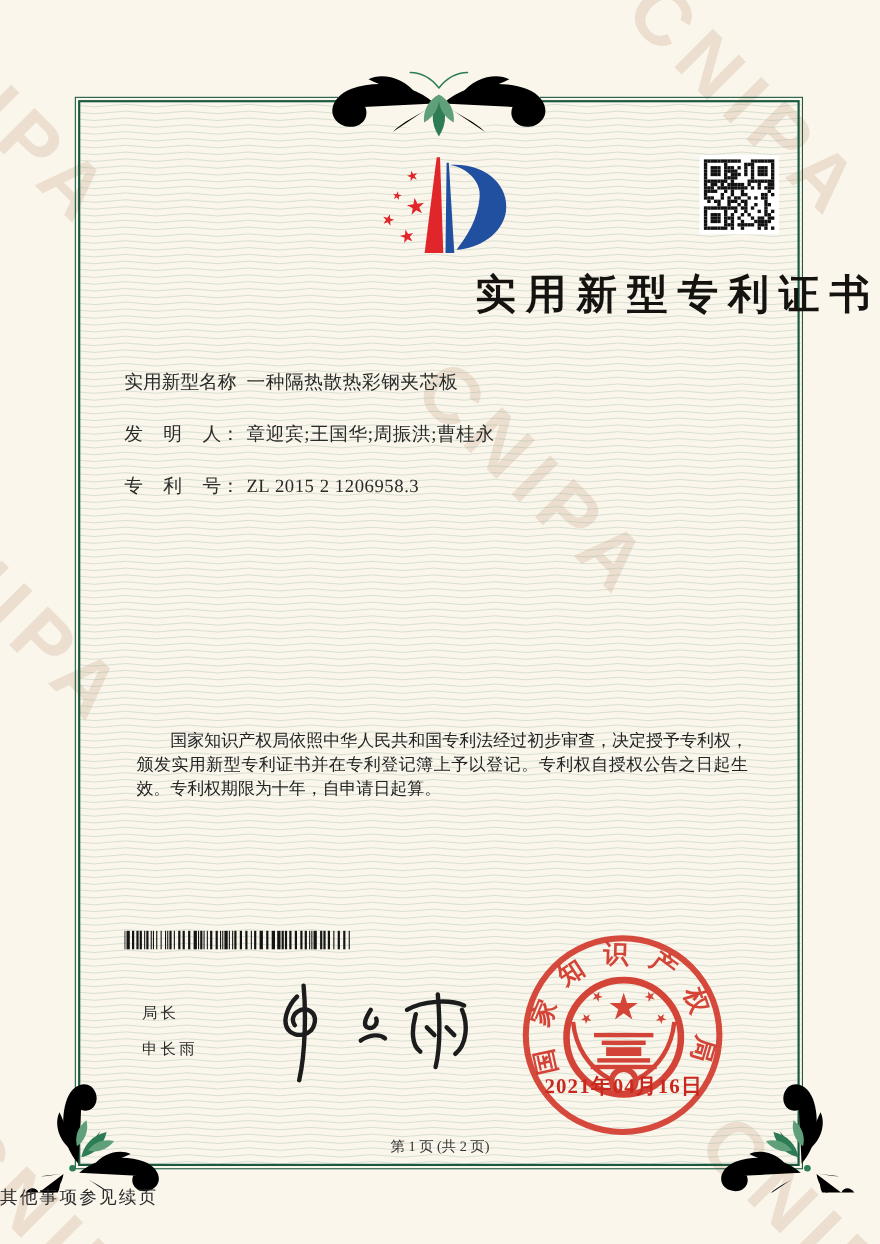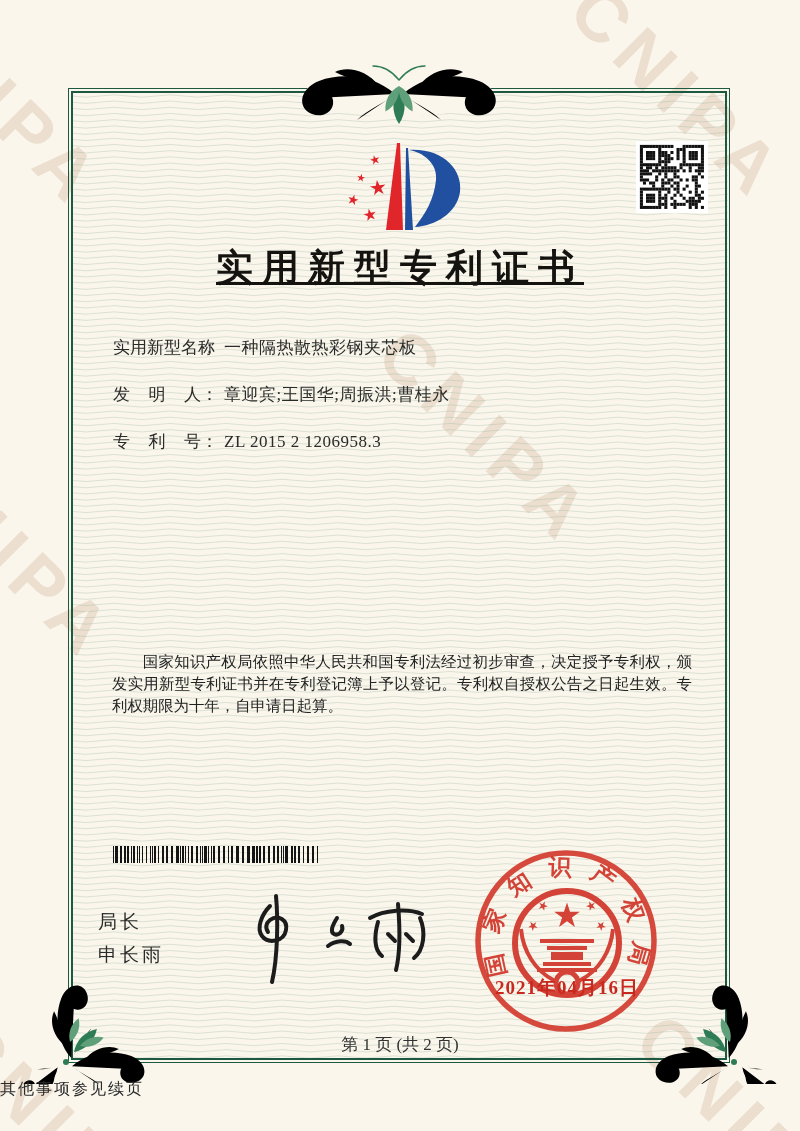--- a/index.html
+++ b/index.html
@@ -30,45 +30,45 @@
   }
   #waves{position:absolute;left:72px;top:92px;z-index:2;}
   .orn{position:absolute;z-index:4;}
   .orn .thin{fill:none;stroke:var(--ornament_green,#2e7c55);stroke-width:1.4;stroke-linecap:round;}
   .orn .leaf{fill:var(--ornament_light,#5fa07a);}
   .orn .leafd{fill:var(--ornament_green,#2e7c55);}
   .orn .dot{fill:var(--ornament_green,#2e7c55);}
   
   .cert-no{position:absolute;left:100px;top:138px;z-index:5;font-size:17px;letter-spacing:3px;}
   .title{
-    position:absolute;left:0;top:243px;width:100%;text-align:center;z-index:5;
-    font-size:37px;font-weight:700;letter-spacing:9px;color:#151310;text-decoration:underline;
+    position:absolute;left:0;top:243px;width:100%;text-align:right;z-index:5;
+    font-size:37px;font-weight:700;letter-spacing:9px;color:#151310;
   }
   #logo{position:absolute;left:322px;top:112px;z-index:5;}
   #qr{position:absolute;left:636px;top:141px;z-index:5;background:#fff;}
   .fields{position:absolute;left:113px;top:324px;width:590px;z-index:5;font-size:17px;}
   .frow{position:relative;height:47px;line-height:47px;white-space:nowrap;}
   .flabel{display:inline-block;width:88px;text-align:justify;text-align-last:justify;vertical-align:top;}
   .fvalue{margin-left:6px;letter-spacing:.5px;}
   .pair2{position:absolute;left:255px;top:0;}
   .paras{position:absolute;left:112px;top:651px;width:580px;z-index:5;
     font-size:15.4px;line-height:22px;text-align:justify;color:#222;}
-  .paras p{margin:0;text-indent:2em;}
+  .paras p{margin:12px;text-indent:2em;}
   #barcode{position:absolute;left:113px;top:846px;z-index:5;}
-  .signer{position:absolute;left:98px;top:905px;z-index:5;font-size:19px;letter-spacing:3px;line-height:33px;}
+  .signer{position:absolute;left:129px;top:905px;z-index:5;font-size:14px;letter-spacing:3px;line-height:33px;}
   #autograph{position:absolute;left:232px;top:888px;z-index:6;}
   #autograph path{fill:none;stroke:#1c1c1c;stroke-width:4;stroke-linecap:round;stroke-linejoin:round;}
   #seal{position:absolute;left:466px;top:836px;z-index:6;}
   .sealink{fill:var(--seal_red,#d23a2e);}
   .sealstroke{fill:none;stroke:var(--seal_red,#d23a2e);}
   .seal-arc-text{font-size:23px;font-weight:700;fill:var(--seal_red,#d23a2e);letter-spacing:17px;
     font-family:"Liberation Serif","DejaVu Serif",serif;}
   .seal-date{font-size:19px;font-weight:700;fill:#c8281e;letter-spacing:1px;
     font-family:"Liberation Serif","DejaVu Serif",serif;}
-  .page-info{position:absolute;left:0;top:1033px;width:100%;text-align:center;z-index:5;font-size:17px;color:#333;}
+  .page-info{position:absolute;left:0;top:1033px;width:100%;text-align:center;z-index:5;font-size:13px;color:#333;}
   .footer-note{position:absolute;left:0;top:1079px;width:100%;z-index:5;font-size:16px;color:#2b2b2b;letter-spacing:2px;}
   .logo-red{fill:var(--logo_red,#e0262b);}
   .logo-blue{fill:var(--logo_blue,#20509f);}
 </style>
 </head>
 <body>
 
 <div id="page">
 
   <svg width="0" height="0" style="position:absolute">

